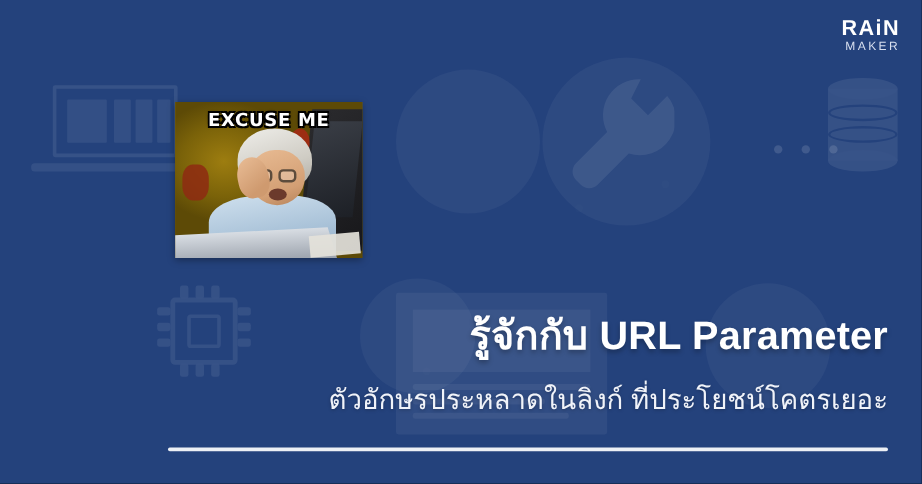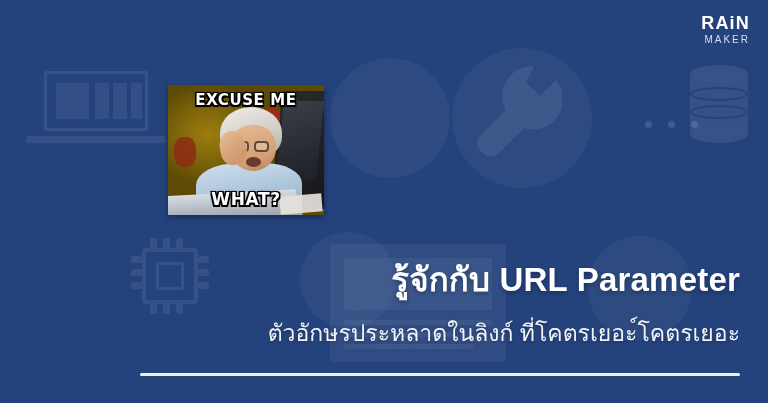--- a/index.html
+++ b/index.html
@@ -179,21 +179,21 @@
     font-size: 17.5px;
     line-height: 33px;
     font-weight: 400;
     word-break: break-all;
     text-shadow: 0 1px 2px rgba(0,0,0,0.18);
   }
 
   
   .meme {
     position: absolute;
-    left: 168px;
+    left: 146px;
     top: 85px;
     width: 156px;
     height: 130px;
     overflow: hidden;
     background: #6b5508;
     box-shadow: 0 2px 6px rgba(0,0,0,0.35);
   }
   .meme-bg {
     position: absolute;
     inset: 0;
@@ -431,21 +431,20 @@
     <div class="gm-body"></div>
     <div class="gm-hair"></div>
     <div class="gm-face"></div>
     <div class="gm-glass" style="left:66px;"></div>
     <div class="gm-glass" style="left:86px;"></div>
     <div class="gm-hand"></div>
     <div class="gm-mouth"></div>
     <div class="meme-laptop"></div>
     <div class="meme-paper"></div>
     <div class="meme-cap meme-cap-top">EXCUSE ME</div>
-    <div class="meme-cap meme-cap-bot">WHAT?</div>
   </div>
 
   <div class="headline">รู้จักกับ URL Parameter</div>
-  <div class="subhead">ตัวอักษรประหลาดในลิงก์ ที่โคตรเยอะ์โคตรเยอะ</div>
+  <div class="subhead">ตัวอักษรประหลาดในลิงก์ ที่ประโยชน์โคตรเยอะ</div>
 
   <div class="divider"></div>
 
 </div>
 
 </body></html>

